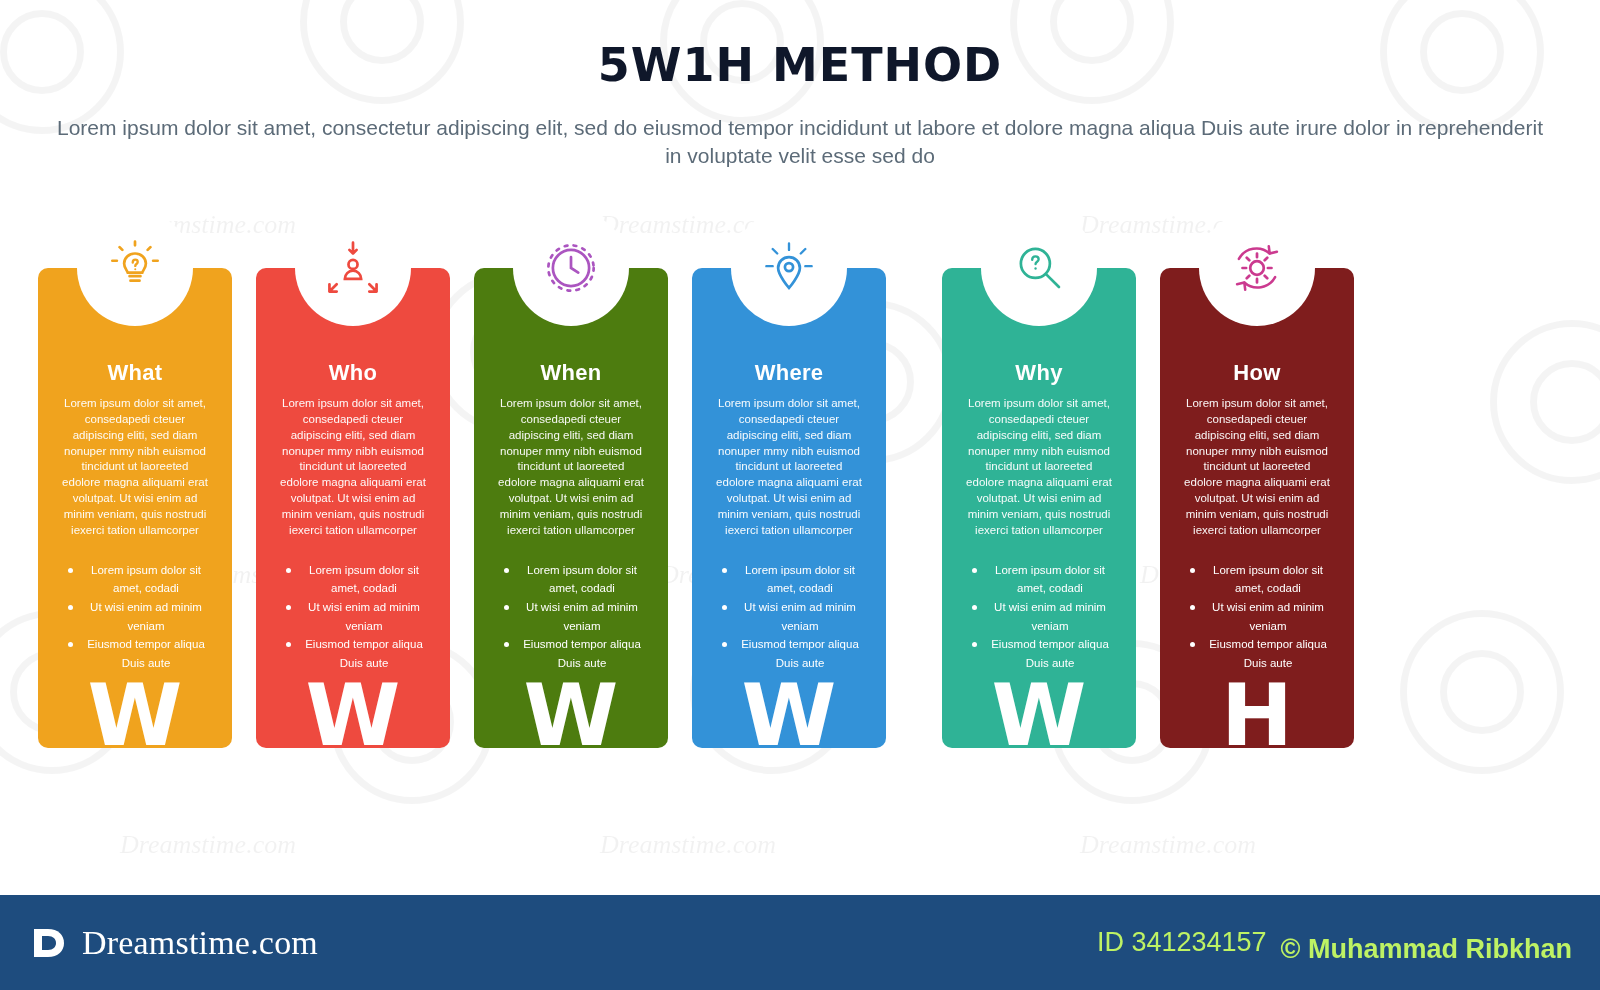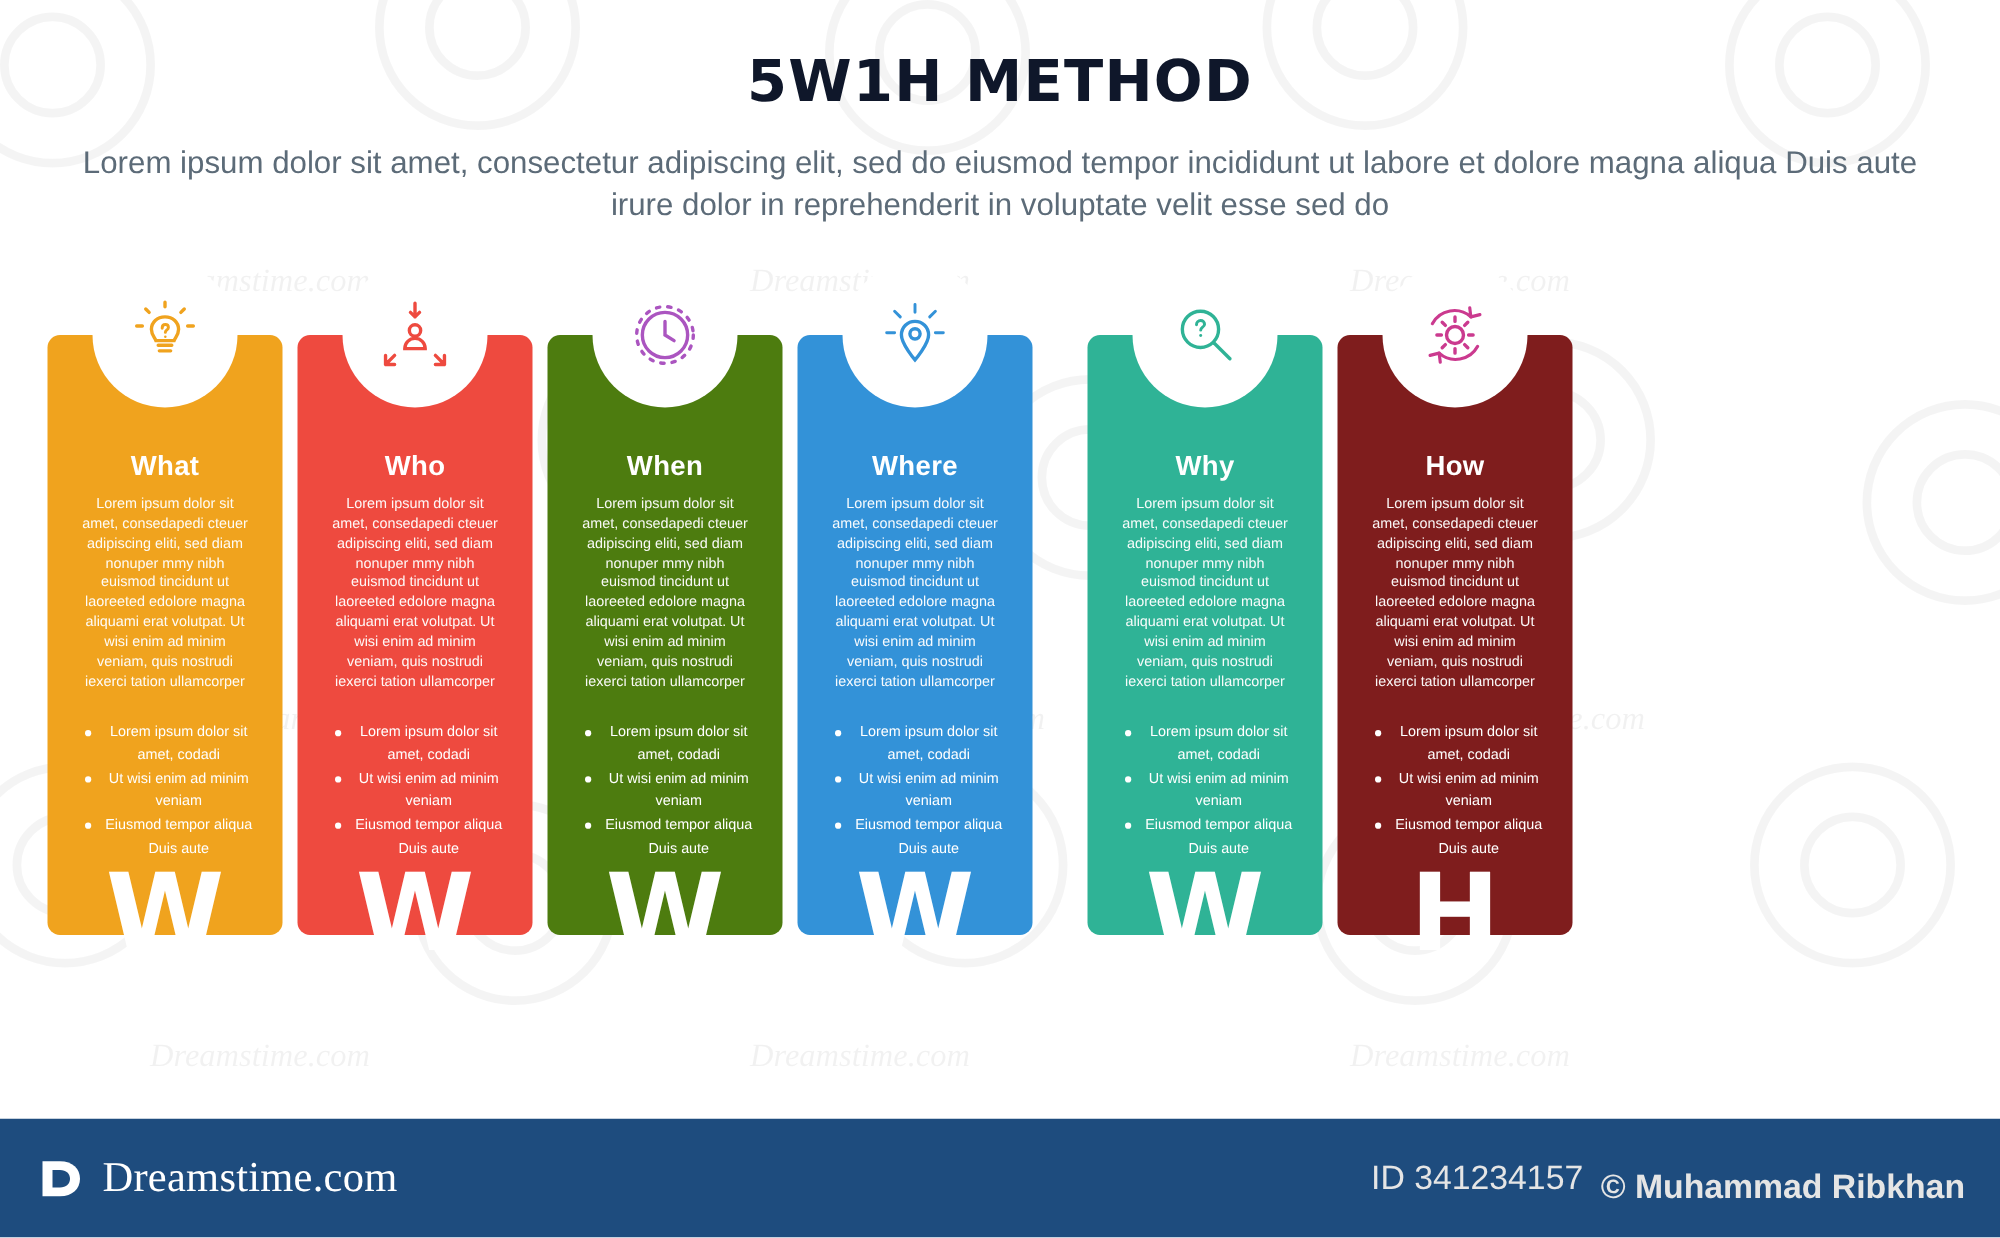--- a/index.html
+++ b/index.html
@@ -60,35 +60,35 @@
     margin: 38px 0 0 0;
     font-size: 46px;
     font-weight: bold;
     letter-spacing: 1px;
     color: #0f172a;
     font-family: "DejaVu Sans", sans-serif;
   }
   .subtitle {
     margin: 22px auto 0 auto;
     width: 1500px;
-    font-size: 25px;
+    font-size: 21px;
     line-height: 1.35;
     color: #5c6b78;
     font-family: "Liberation Sans", sans-serif;
   }
 
   
   .board {
     position: absolute;
     top: 268px;
     left: 38px;
-    width: 1220px;
+    width: 1316px;
     height: 480px;
     display: flex;
-    gap: 12px;
+    gap: 24px;
     z-index: 10;
   }
   .card {
     position: relative;
     flex: 1 1 0;
     border-radius: 10px;
     box-sizing: border-box;
     padding: 92px 24px 0 24px;
     color: #ffffff;
     display: flex;
@@ -179,21 +179,21 @@
     width: 44px;
     height: 44px;
     position: relative;
   }
   .brand-text {
     font-size: 34px;
     font-family: "Liberation Serif", serif;
     letter-spacing: 0.2px;
   }
   .credit {
-    color: #e5e5e5;
+    color: #bef264;
     font-size: 27px;
     font-family: "Liberation Sans", sans-serif;
     display: flex;
     align-items: center;
     gap: 14px;
   }
   .credit .id { font-weight: normal; }
   .credit .author { font-weight: bold; margin-top: 13px; }
 </style>
 </head>

